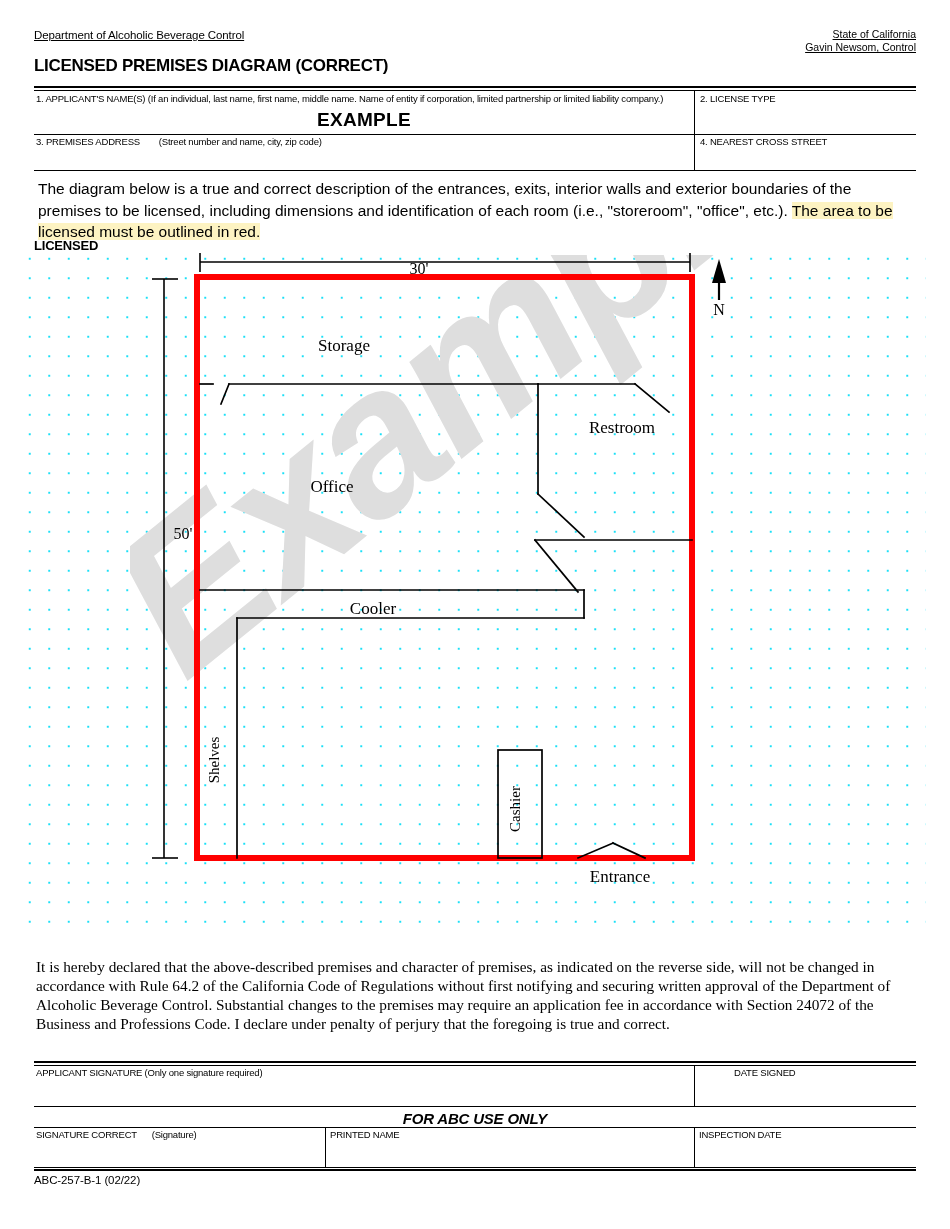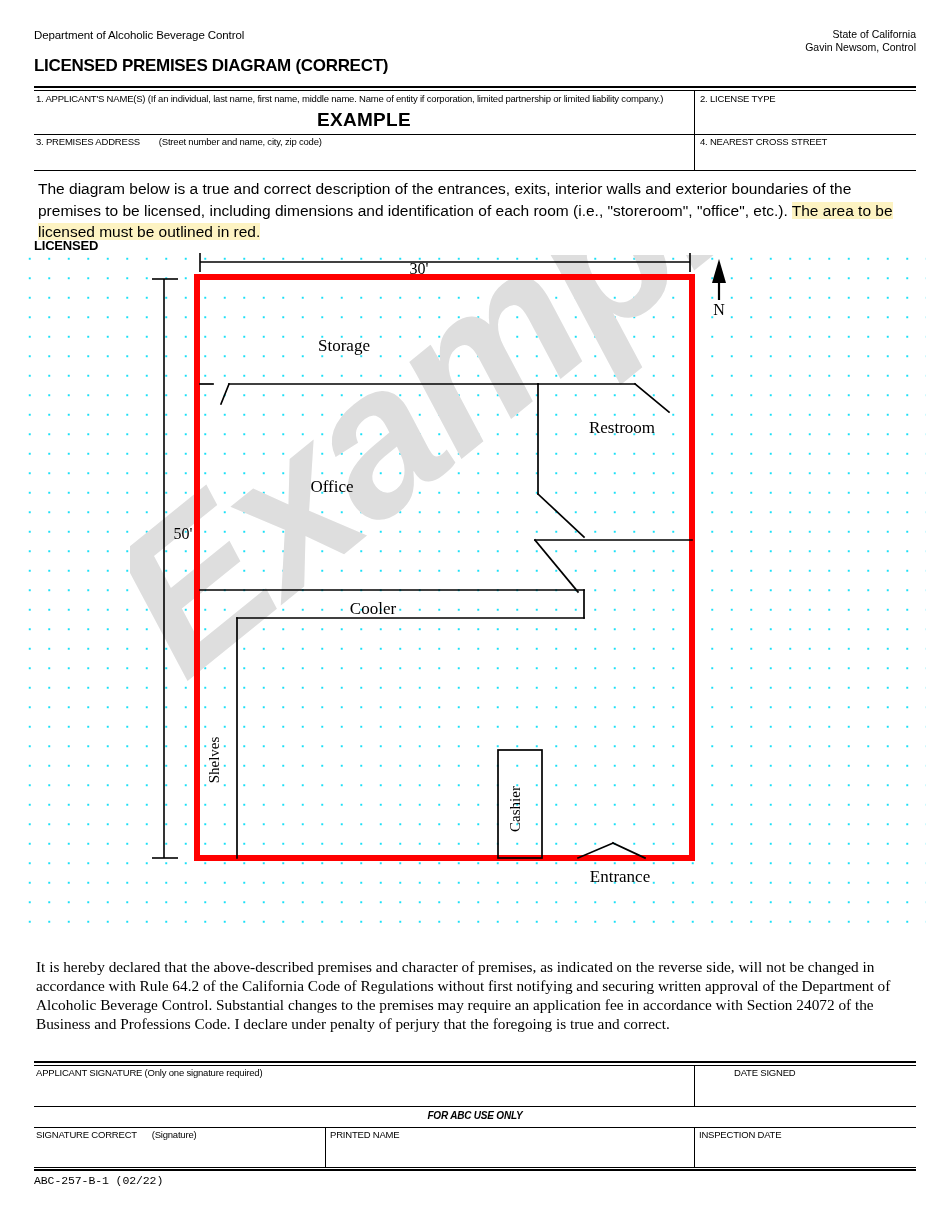--- a/index.html
+++ b/index.html
@@ -22,20 +22,21 @@
     height: 1229px;
   }
 
   
   .hdr {
     position: absolute;
     left: 34px; top: 28px; width: 882px;
     display: flex;
     justify-content: space-between;
     align-items: flex-start;
+    text-decoration: underline;
   }
   .hdr-left {
     font-size: 11.5px;
     line-height: 14px;
     letter-spacing: -0.1px;
   }
   .hdr-right {
     font-size: 10.5px;
     line-height: 13px;
     text-align: right;
@@ -157,31 +158,30 @@
     font-family: "Liberation Serif", serif;
     font-size: 15.3px;
     line-height: 19px;
   }
 
   
   .abc-only {
     position: absolute;
     left: 34px; width: 882px;
     text-align: center;
-    font-size: 10px;
+    font-size: 15px;
     font-weight: bold;
     font-style: italic;
     letter-spacing: -0.2px;
   }
   .formnum {
     position: absolute;
     left: 34px; top: 1174px;
     font-size: 11.5px;
     letter-spacing: -0.1px;
-    font-family: Liberation Mono, monospace;
   }
 </style>
 </head>
 <body>
 
 <div class="page">
 
   <div class="hdr">
     <div class="hdr-left">Department of Alcoholic Beverage Control</div>
     <div class="hdr-right">

